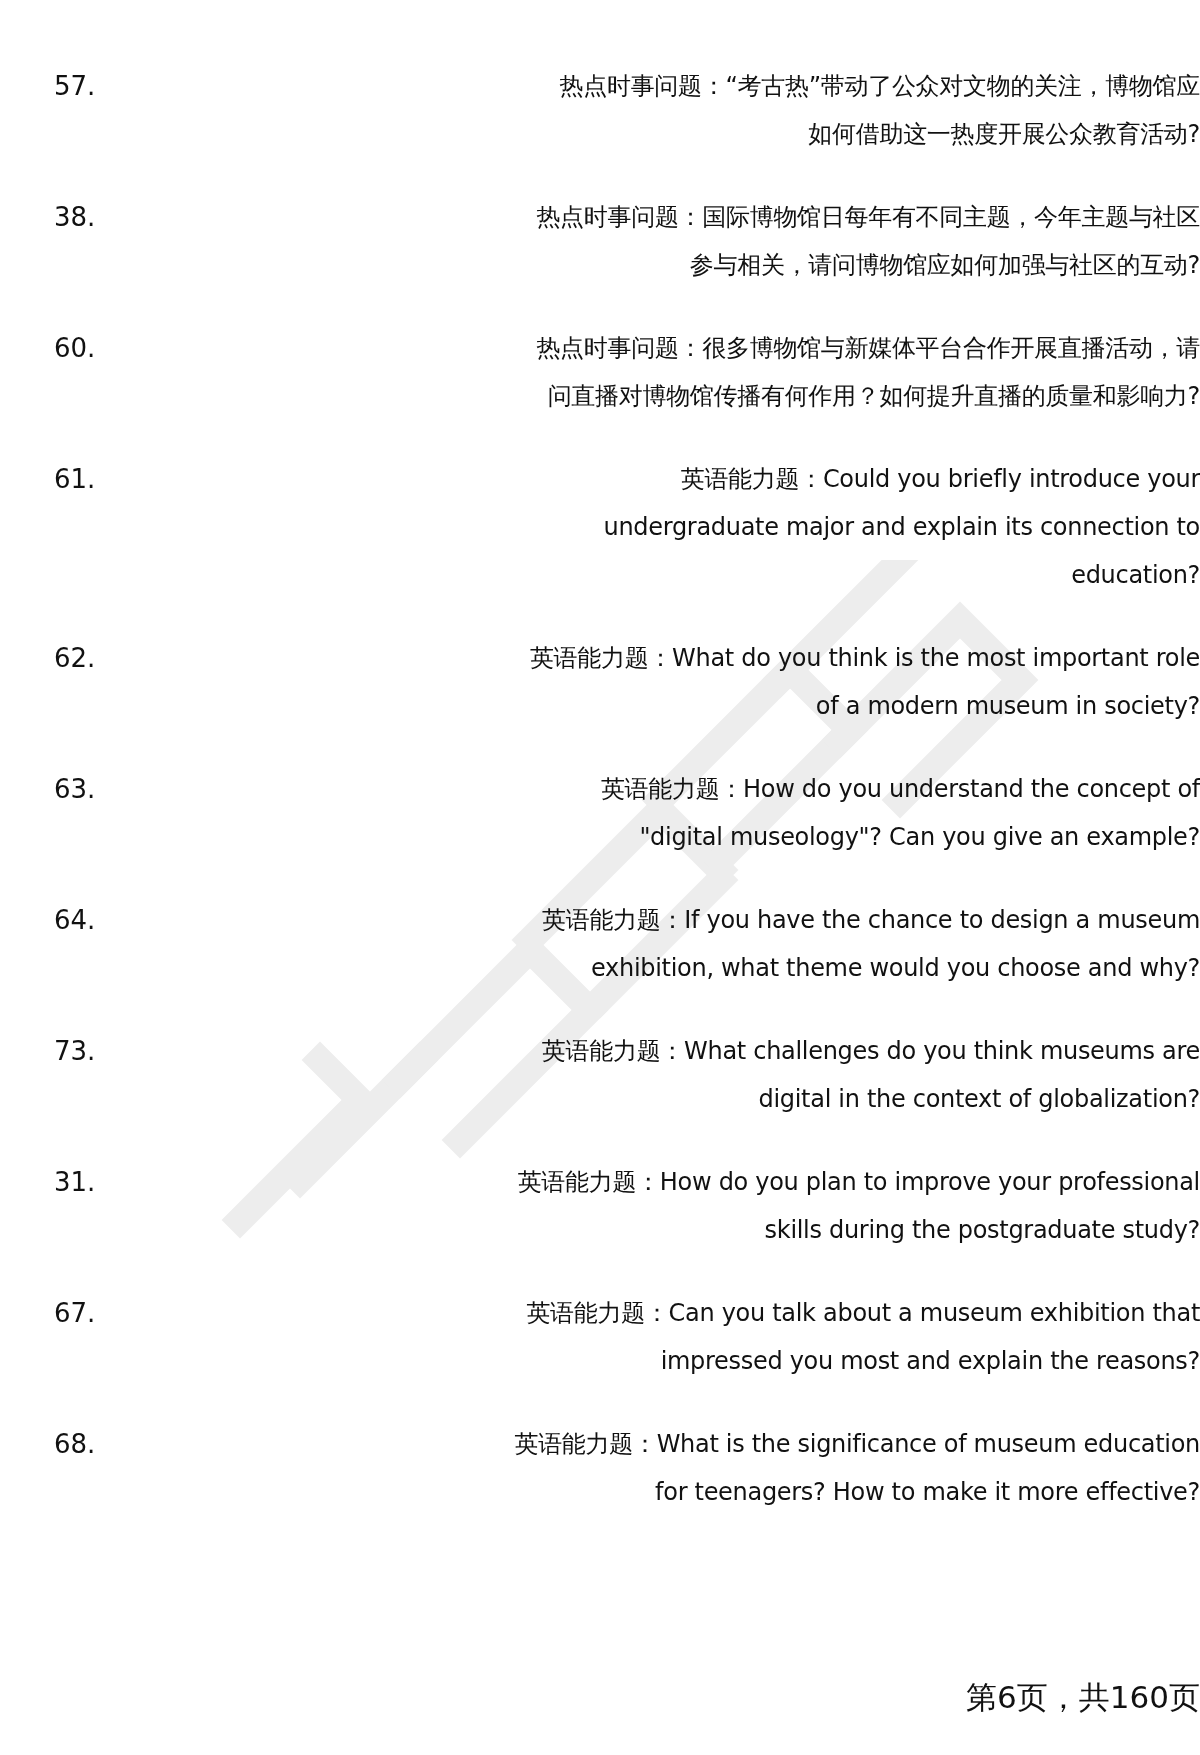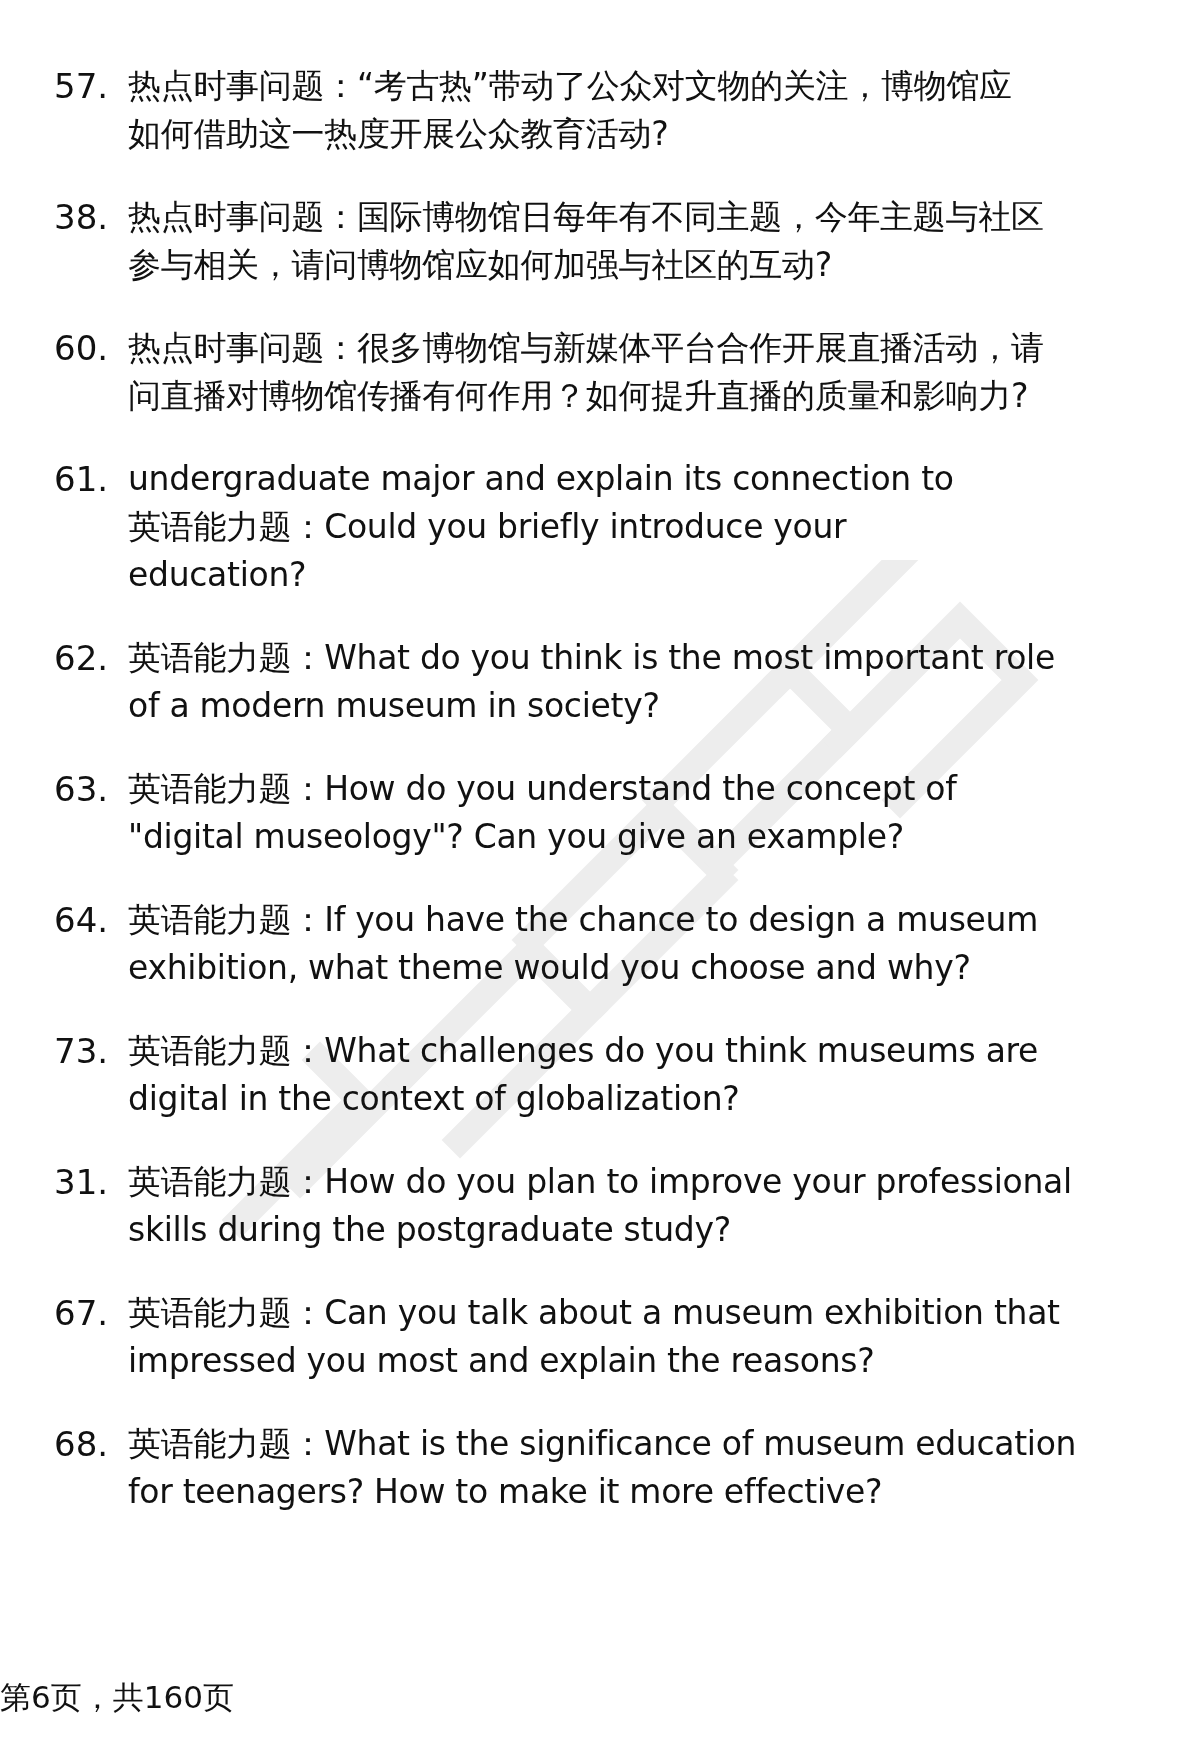--- a/index.html
+++ b/index.html
@@ -3,23 +3,23 @@
 <meta charset="utf-8">
 <style>
   html, body { margin: 0; padding: 0; background: #ffffff; }
   body { width: 1200px; height: 1755px; position: relative; overflow: hidden;
          font-family: "DejaVu Sans", "Liberation Sans", sans-serif; color: #111111; }
   .watermark { position: absolute; left: 200px; top: 560px; width: 900px; height: 700px;
                pointer-events: none; z-index: 0; }
   .watermark svg { width: 100%; height: 100%; }
   .list { position: absolute; left: 0; top: 62px; width: 1200px; z-index: 1; }
   .item { position: relative; padding-left: 128px; margin-bottom: 35px; }
-  .num { position: absolute; left: 54px; top: 0; font-size: 34px; line-height: 48px; }
-  .line { display: block; font-size: 33px; line-height: 48px; white-space: nowrap; letter-spacing: -0.3px; }
-  .footer { position: absolute; left: 0; width: 1200px; top: 1675px; text-align: left;
+  .num { position: absolute; left: 54px; top: 0; font-size: 26px; line-height: 48px; }
+  .line { display: block; font-size: 24px; line-height: 48px; white-space: nowrap; letter-spacing: -0.3px; text-align: right; }
+  .footer { position: absolute; left: 0; width: 1200px; top: 1675px; text-align: right;
             font-size: 31px; line-height: 44px; z-index: 1; }
 </style>
 </head>
 <body>
 
 <div class="watermark">
   <svg viewBox="0 0 900 700">
     <g fill="none" stroke="#ededed" stroke-width="26" stroke-linecap="square">
       <path d="M40 660 L160 540 L120 500 M100 620 L220 500"></path>
       <path d="M200 520 L330 390 L390 450 L260 580"></path>
@@ -41,22 +41,22 @@
       <span class="line">热点时事问题：国际博物馆日每年有不同主题，今年主题与社区</span>
       <span class="line">参与相关，请问博物馆应如何加强与社区的互动?</span>
     </div>
     <div class="item">
       <span class="num">60.</span>
       <span class="line">热点时事问题：很多博物馆与新媒体平台合作开展直播活动，请</span>
       <span class="line">问直播对博物馆传播有何作用？如何提升直播的质量和影响力?</span>
     </div>
     <div class="item">
       <span class="num">61.</span>
+      <span class="line">英语能力题：Could you briefly introduce your</span>
       <span class="line">undergraduate major and explain its connection to</span>
-      <span class="line">英语能力题：Could you briefly introduce your</span>
       <span class="line">education?</span>
     </div>
     <div class="item">
       <span class="num">62.</span>
       <span class="line">英语能力题：What do you think is the most important role</span>
       <span class="line">of a modern museum in society?</span>
     </div>
     <div class="item">
       <span class="num">63.</span>
       <span class="line">英语能力题：How do you understand the concept of</span>

